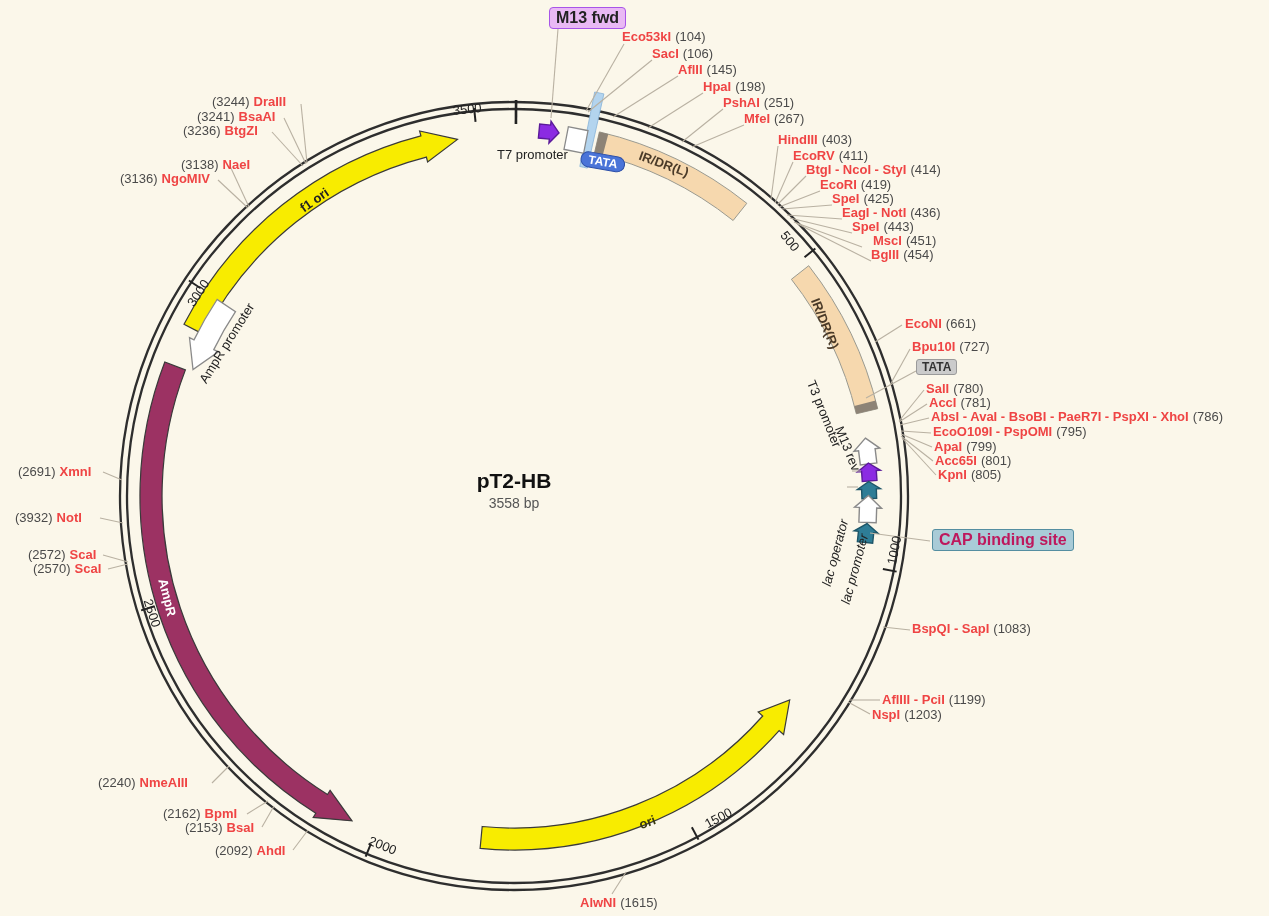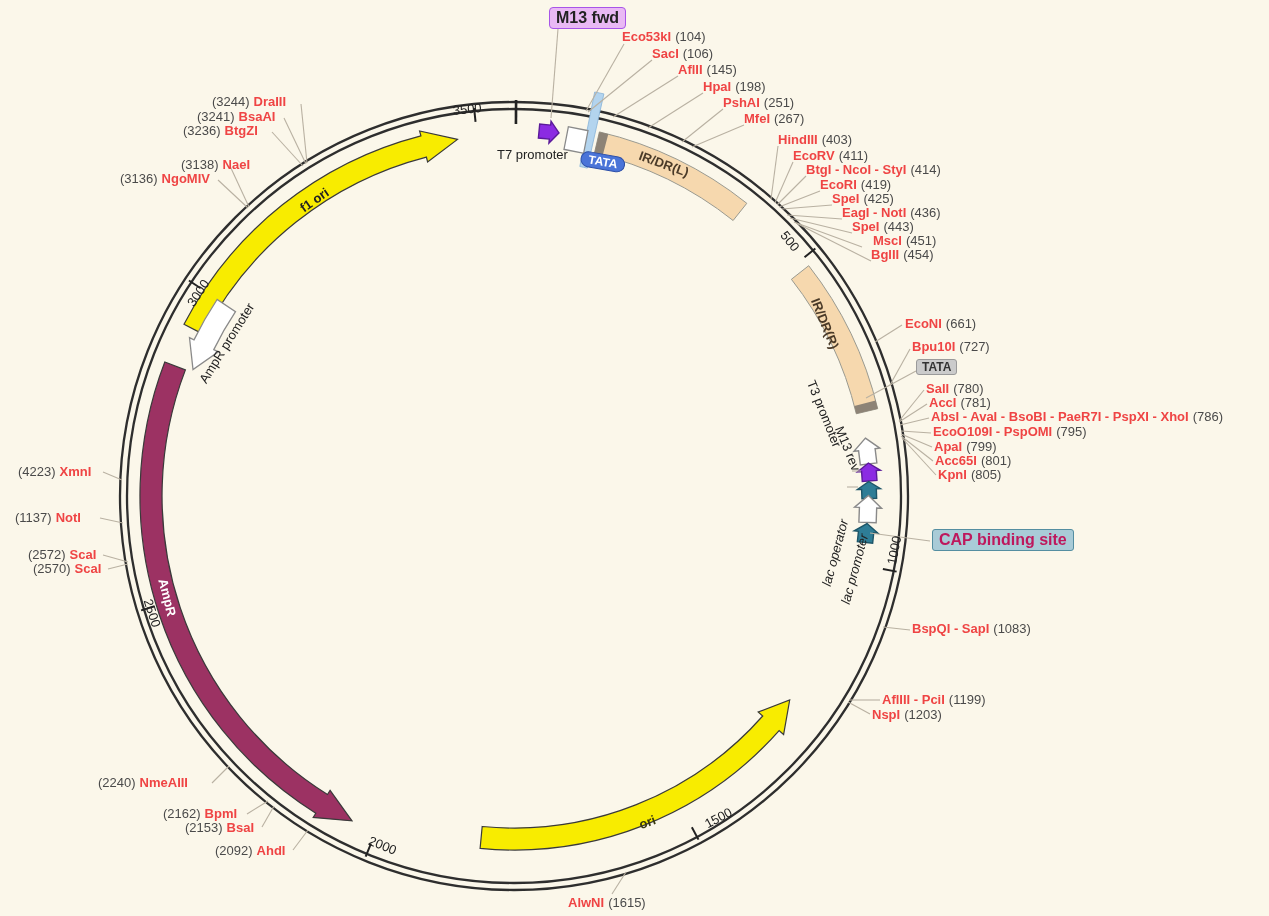--- a/index.html
+++ b/index.html
@@ -97,20 +97,24 @@
       <polyline points="284,118 306,164" fill="none" stroke="#b9b1a2" stroke-width="1.1"></polyline>
       <polyline points="272,132 303,166" fill="none" stroke="#b9b1a2" stroke-width="1.1"></polyline>
       <polyline points="230,166 249,207" fill="none" stroke="#b9b1a2" stroke-width="1.1"></polyline>
       <polyline points="218,180 248,208" fill="none" stroke="#b9b1a2" stroke-width="1.1"></polyline>
       <polyline points="558,29 551,118" fill="none" stroke="#b9b1a2" stroke-width="1.1"></polyline>
       <polyline points="930,541 870,533" fill="none" stroke="#b9b1a2" stroke-width="1.1"></polyline>
       <polyline points="852,471 861,471" fill="none" stroke="#b9b1a2" stroke-width="1.1"></polyline>
       <polyline points="847,487 858,487" fill="none" stroke="#b9b1a2" stroke-width="1.1"></polyline>
     </svg>
 
+  <div id="title-block">
+    <div id="plasmid-name">pT2-HB</div>
+    <div id="plasmid-size">3558 bp</div>
+  </div>
 
   <div id="m13fwd-box" class="callout" style="left:549px;top:7px;">M13 fwd</div>
   <div id="cap-box" class="callout" style="left:932px;top:529px;">CAP binding site</div>
   <div id="tata-right-box" class="callout" style="left:916px;top:359px;">TATA</div>
   <div id="tata-top-box" class="callout" style="left:582px;top:150px;">TATA</div>
 
   <div class="feat plain" style="left:497px;top:147px;">T7 promoter</div>
   <div class="feat onband" style="left:642px;top:148px;transform:rotate(20deg);">IR/DR(L)</div>
   <div class="feat onband" style="left:822px;top:296px;transform:rotate(68deg);">IR/DR(R)</div>
   <div class="feat plain" style="left:818px;top:378px;transform:rotate(68deg);">T3 promoter</div>
@@ -143,27 +147,27 @@
       <div class="lbl site" style="left: 926px; top: 382px;"><span class="name">SalI</span><span class="sp"></span><span class="pos">(780)</span></div>
       <div class="lbl site" style="left: 929px; top: 396px;"><span class="name">AccI</span><span class="sp"></span><span class="pos">(781)</span></div>
       <div class="lbl site" style="left: 931px; top: 410px;"><span class="name">AbsI - AvaI - BsoBI - PaeR7I - PspXI - XhoI</span><span class="sp"></span><span class="pos">(786)</span></div>
       <div class="lbl site" style="left: 933px; top: 425px;"><span class="name">EcoO109I - PspOMI</span><span class="sp"></span><span class="pos">(795)</span></div>
       <div class="lbl site" style="left: 934px; top: 440px;"><span class="name">ApaI</span><span class="sp"></span><span class="pos">(799)</span></div>
       <div class="lbl site" style="left: 935px; top: 454px;"><span class="name">Acc65I</span><span class="sp"></span><span class="pos">(801)</span></div>
       <div class="lbl site" style="left: 938px; top: 468px;"><span class="name">KpnI</span><span class="sp"></span><span class="pos">(805)</span></div>
       <div class="lbl site" style="left: 912px; top: 622px;"><span class="name">BspQI - SapI</span><span class="sp"></span><span class="pos">(1083)</span></div>
       <div class="lbl site" style="left: 882px; top: 693px;"><span class="name">AflIII - PciI</span><span class="sp"></span><span class="pos">(1199)</span></div>
       <div class="lbl site" style="left: 872px; top: 708px;"><span class="name">NspI</span><span class="sp"></span><span class="pos">(1203)</span></div>
-      <div class="lbl site" style="left: 568px; top: 896px;"><span class="name">AlwNI</span><span class="sp"></span><span class="pos">(1615)</span></div>
+      <div class="lbl site" style="left: 580px; top: 896px;"><span class="name">AlwNI</span><span class="sp"></span><span class="pos">(1615)</span></div>
       <div class="lbl site" style="left: 98px; top: 776px;"><span class="pos">(2240)</span><span class="sp"></span><span class="name">NmeAIII</span></div>
       <div class="lbl site" style="left: 163px; top: 807px;"><span class="pos">(2162)</span><span class="sp"></span><span class="name">BpmI</span></div>
       <div class="lbl site" style="left: 185px; top: 821px;"><span class="pos">(2153)</span><span class="sp"></span><span class="name">BsaI</span></div>
       <div class="lbl site" style="left: 215px; top: 844px;"><span class="pos">(2092)</span><span class="sp"></span><span class="name">AhdI</span></div>
-      <div class="lbl site" style="left: 18px; top: 465px;"><span class="pos">(4223)</span><span class="sp"></span><span class="name">XmnI</span></div>
-      <div class="lbl site" style="left: 15px; top: 511px;"><span class="pos">(1137)</span><span class="sp"></span><span class="name">NotI</span></div>
+      <div class="lbl site" style="left: 18px; top: 465px;"><span class="pos">(2691)</span><span class="sp"></span><span class="name">XmnI</span></div>
+      <div class="lbl site" style="left: 15px; top: 511px;"><span class="pos">(3932)</span><span class="sp"></span><span class="name">NotI</span></div>
       <div class="lbl site" style="left: 28px; top: 548px;"><span class="pos">(2572)</span><span class="sp"></span><span class="name">ScaI</span></div>
       <div class="lbl site" style="left: 33px; top: 562px;"><span class="pos">(2570)</span><span class="sp"></span><span class="name">ScaI</span></div>
       <div class="lbl site" style="left: 212px; top: 95px;"><span class="pos">(3244)</span><span class="sp"></span><span class="name">DraIII</span></div>
       <div class="lbl site" style="left: 197px; top: 110px;"><span class="pos">(3241)</span><span class="sp"></span><span class="name">BsaAI</span></div>
       <div class="lbl site" style="left: 183px; top: 124px;"><span class="pos">(3236)</span><span class="sp"></span><span class="name">BtgZI</span></div>
       <div class="lbl site" style="left: 152px; top: 158px; margin-left: 29px;"><span class="pos">(3138)</span><span class="sp"></span><span class="name">NaeI</span></div>
       <div class="lbl site" style="left: 120px; top: 172px;"><span class="pos">(3136)</span><span class="sp"></span><span class="name">NgoMIV</span></div>
     </div>
   <div id="ticks-layer">
       <div class="tick-lbl" style="left: 789px; top: 228px; transform: rotate(51deg);">500</div>

